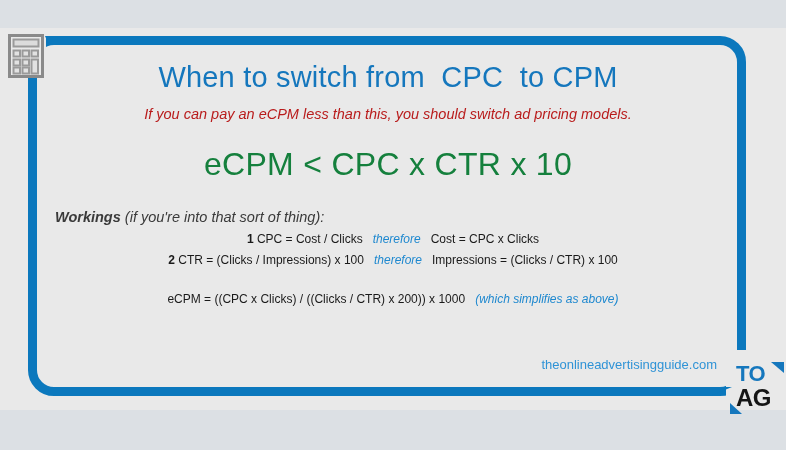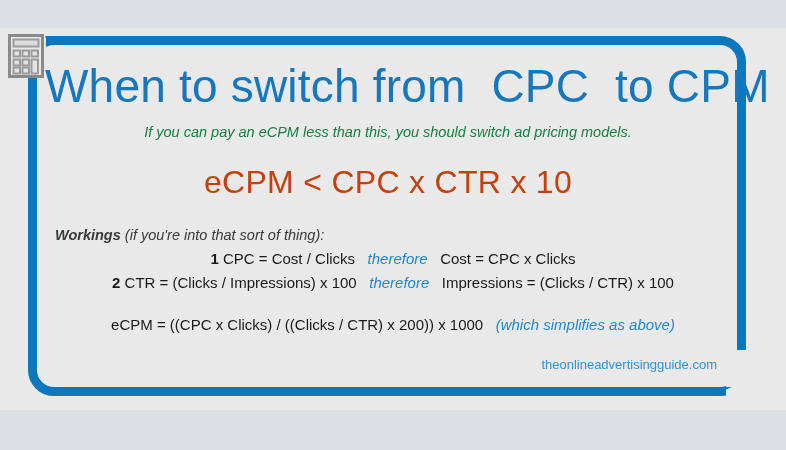--- a/index.html
+++ b/index.html
@@ -94,59 +94,59 @@
   
   #content {
     position: absolute;
     left: 45px; top: 46px;
     width: 686px; height: 340px;
     text-align: center;
   }
 
   #title {
     color: #1577bd;
-    font-size: 46px;
+    font-size: 29px;
     font-weight: 400;
     letter-spacing: 0.2px;
     margin-top: 16px;
     line-height: 1.05;
     white-space: pre;
   }
 
   #subtitle {
-    color: #15803d;
+    color: #b91c1c;
     font-style: italic;
     font-size: 14.5px;
     margin-top: 14px;
     font-weight: 500;
   }
 
   #formula {
-    color: #c2410c;
+    color: #15803d;
     font-size: 32px;
     font-weight: 400;
     margin-top: 24px;
     letter-spacing: 0.3px;
   }
 
   #workings {
     margin-top: 26px;
     text-align: left;
     padding-left: 10px;
     font-size: 14.5px;
     color: #3a3a3a;
   }
   #workings-label { font-style: italic; }
   #workings-label .w-bold { font-weight: bold; font-style: italic; }
 
   .line {
     margin-top: 7px;
     text-align: center;
     color: #1a1a1a;
-    font-size: 15px;
+    font-size: 12px;
     white-space: pre;
   }
   .num { font-weight: bold; }
   .therefore {
     color: #1e88cf;
     font-style: italic;
   }
   .note {
     color: #1e88cf;
     font-style: italic;
@@ -240,13 +240,19 @@
       <div id="gap-row"></div>
 
 
       <div class="line"><span>eCPM = ((CPC x Clicks) / ((Clicks / CTR) x 200)) x 1000</span><span>&nbsp;&nbsp; </span><span class="note">(which simplifies as above)</span></div>
 
     </div>
 
     <div id="footer-url">theonlineadvertisingguide.com</div>
   </div>
 
+  <div id="logo">
+    <div class="logo-tri" id="logo-tri-tr"></div>
+    <div class="logo-tri" id="logo-tri-bl"></div>
+    <div id="logo-to">TO</div>
+    <div id="logo-ag">AG</div>
+  </div>
 </div>
 
 </body></html>

